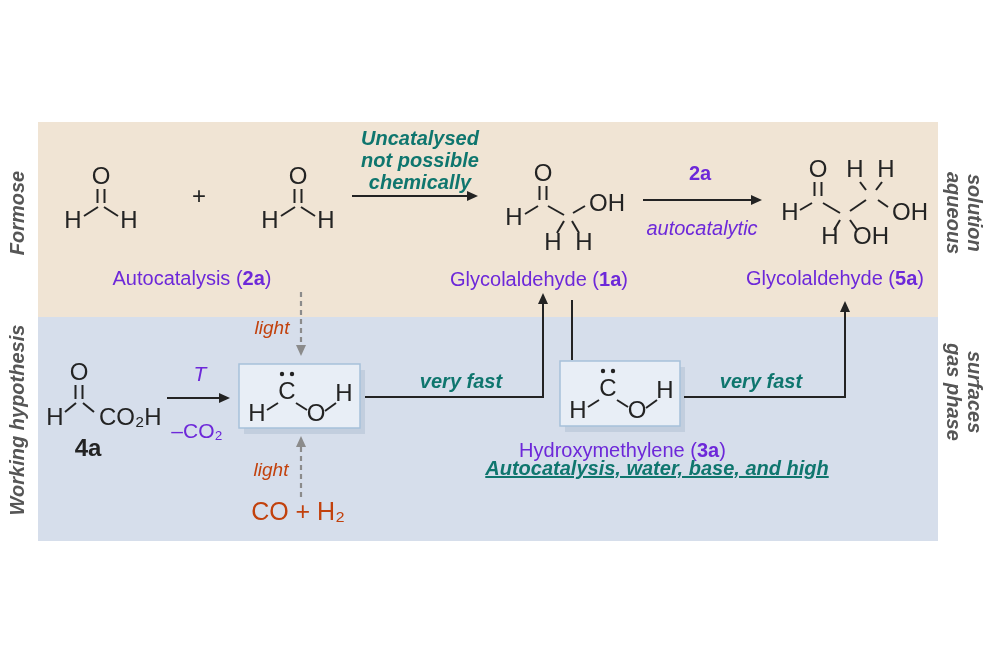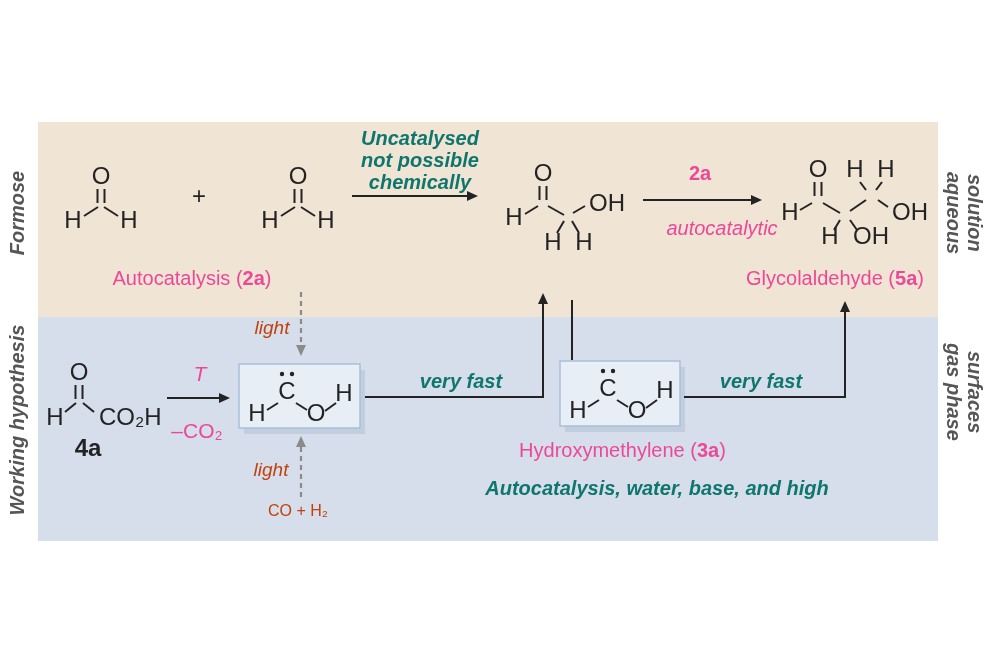--- a/index.html
+++ b/index.html
@@ -16,21 +16,21 @@
   svg text { font-family:"Liberation Sans","DejaVu Sans",sans-serif; font-size:24px; fill:#232323; }
   svg text.am { text-anchor:middle; }
   svg text.as { text-anchor:start; }
   svg text.b  { font-weight:bold; }
   svg line, svg polyline { stroke:#232323; stroke-width:2; fill:none; }
   svg line.dashed { stroke:#8b8b8b; stroke-width:2.2; stroke-dasharray:5 4; }
   svg rect.boxmain { fill:#e8eef6; stroke:#a6c1da; stroke-width:1.5; }
   svg rect.boxshadow { fill:#b3c1d3; opacity:0.55; }
   svg circle.dot { fill:#232323; }
 
-  .lbl { position:absolute; text-align:center; font-size:20px; line-height:22px; color:#ec4899; }
+  .lbl { position:absolute; text-align:center; font-size:20px; line-height:22px; color:#6d28d9; }
   .red  { color:#0f766e; font-weight:bold; font-style:italic; }
   .gray { color:#c2410c; }
   .it   { font-style:italic; }
   .bold { font-weight:bold; }
   .note2 { line-height:25px; }
   .rot {
     position:absolute; text-align:center; transform:rotate(-90deg);
     font-weight:bold; font-style:italic; color:#565656; font-size:20px; line-height:24px;
   }
   .vert {
@@ -172,39 +172,42 @@
   <div class="lbl red" style="left:325px; top:127px; width:190px;">
     <div>Uncatalysed</div>
     <div>not possible</div>
     <div>chemically</div>
   </div>
 
   <div class="lbl" style="left:92px; top:267px; width:200px;">
     <span>Autocatalysis (</span><b>2a</b><span>)</span>
   </div>
 
+  <div class="lbl" style="left:439px; top:268px; width:200px;">
+    <span>Glycolaldehyde (</span><b>1a</b><span>)</span>
+  </div>
 
   <div class="lbl" style="left:735px; top:267px; width:200px;">
     <span>Glycolaldehyde (</span><b>5a</b><span>)</span>
   </div>
 
   <div class="lbl bold" style="left:660px; top:162px; width:80px;">2a</div>
-  <div class="lbl it" style="left:632px; top:217px; width:180px;">autocatalytic</div>
+  <div class="lbl it" style="left:612px; top:217px; width:180px;">autocatalytic</div>
 
   <div class="lbl it" style="left:170px; top:363px; width:60px; font-size:21px;">T</div>
   <div class="lbl" style="left:157px; top:420px; width:80px; font-size:21px;">–CO₂</div>
 
   <div class="lbl it gray" style="left:232px; top:317px; width:80px; font-size:19px;">light</div>
   <div class="lbl it gray" style="left:231px; top:459px; width:80px; font-size:19px;">light</div>
-  <div class="lbl gray" style="left:228px; top:500px; width:140px; font-size:16px;">CO + H₂</div>
+  <div class="lbl gray" style="left:228px; top:500px; width:140px; font-size:25px;">CO + H₂</div>
 
   <div class="lbl red" style="left:391px; top:370px; width:140px;">very fast</div>
   <div class="lbl red" style="left:691px; top:370px; width:140px;">very fast</div>
 
   <div class="lbl" style="left:500px; top:439px; width:245px;">
     <span>Hydroxymethylene (</span><b>3a</b><span>)</span>
   </div>
 
-  <div class="lbl red note2" style="left:442px; top:476px; width:430px;">
+  <div class="lbl red note2" style="left:442px; top:456px; width:430px;text-decoration:underline;">
     <div>Autocatalysis, water, base, and high</div>
   </div>
 
 </div>
 
 </body></html>

